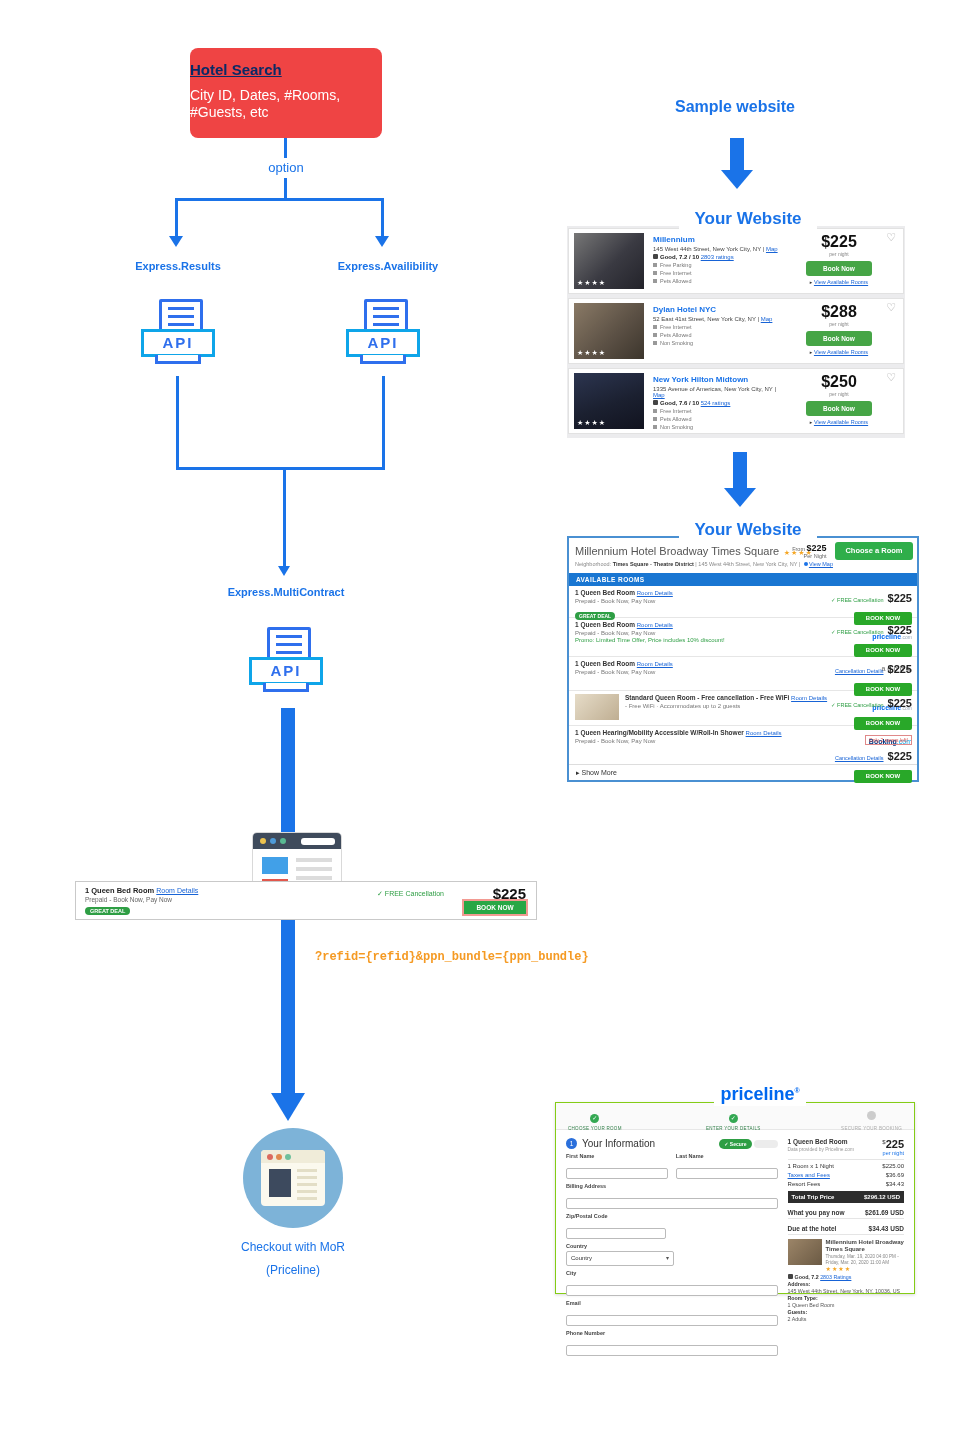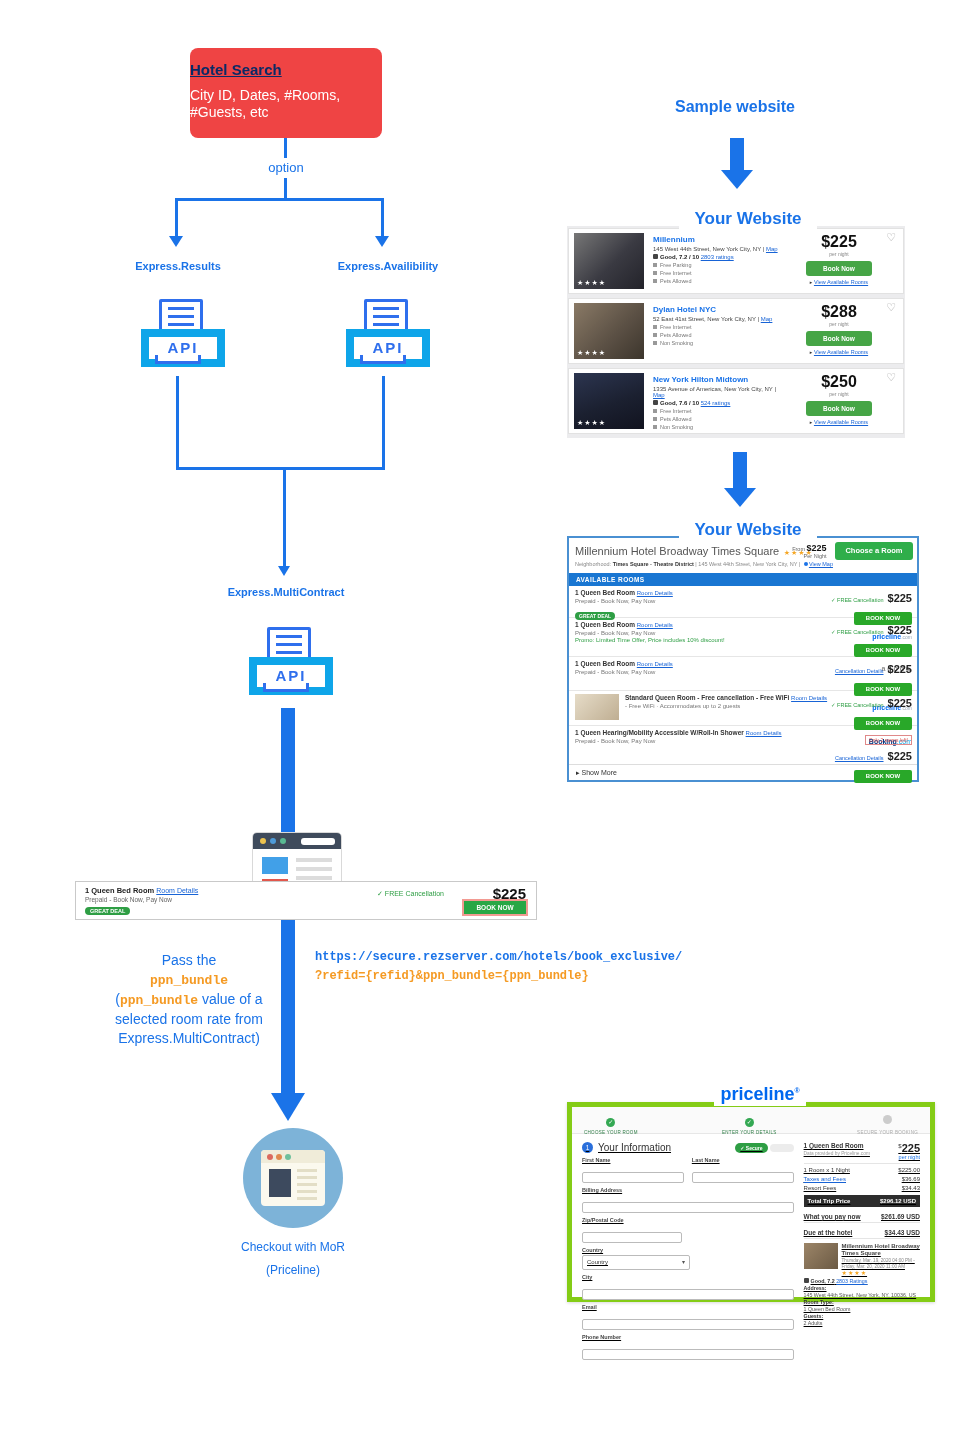--- a/index.html
+++ b/index.html
@@ -14,21 +14,21 @@
   .tlink{color:#1763d6;text-decoration:underline;cursor:pointer;}
   
   .hsbox{position:absolute;left:190px;top:48px;width:192px;height:90px;background:#ef4444;border-radius:8px;text-align:left;color:#fff;}
   .hsbox .t{margin-top:13px;font-size:15px;font-weight:bold;text-decoration:underline;color:#0a2a66;}
   .hsbox .b{margin-top:9px;font-size:14px;line-height:17px;color:#fff;}
   .optlbl{position:absolute;left:260px;top:158px;width:52px;height:20px;background:#fff;color:#1a73e8;font-size:13px;text-align:center;line-height:20px;z-index:2;}
   
   .api{position:absolute;width:88px;height:84px;background:#fff;}
   .api .doc{position:absolute;left:25px;top:7px;width:38px;height:44px;border:3px solid #2f6fed;border-radius:2px;background:#fff;}
   .api .doc i{display:block;height:3px;background:#2f6fed;margin:5px 6px 0;}
-  .api .band{position:absolute;left:7px;top:37px;width:68px;height:22px;border:8px solid #0ea5e9;background:#fff;text-align:center;font-weight:bold;color:#2f6fed;font-size:15px;line-height:22px;letter-spacing:2px;}
+  .api .band{position:absolute;left:7px;top:37px;width:68px;height:22px;border:3px solid #0ea5e9;background:#fff;text-align:center;font-weight:bold;color:#2f6fed;font-size:15px;line-height:22px;letter-spacing:2px;}
   .api .tab{position:absolute;left:21px;top:63px;width:40px;height:6px;border:3px solid #2f6fed;border-top:none;background:#fff;}
   
   .thickbar{position:absolute;left:281px;top:708px;width:14px;height:387px;background:#1a73e8;z-index:1;}
   .circle{position:absolute;left:243px;top:1128px;width:100px;height:100px;border-radius:50%;background:#7db3d8;z-index:2;}
   .c-win{position:absolute;left:18px;top:22px;width:64px;height:56px;background:#fbf9ee;border-radius:4px;}
   .c-head{height:13px;background:#f0ecd9;border-radius:4px 4px 0 0;position:relative;}
   .c-dot{position:absolute;top:4px;width:6px;height:6px;border-radius:50%;}
   .c-rect{position:absolute;left:8px;top:19px;width:22px;height:28px;background:#3d4a5e;}
   .c-lines{position:absolute;left:36px;top:19px;right:8px;}
   .c-lines i{display:block;height:3px;background:#e3dec6;margin:0 0 4px;}
@@ -113,21 +113,21 @@
   .prov-bk{color:#003580;font-weight:bold;}
   .prov-bk-suf{color:#009fe3;font-size:7px;}
   .prov-ag{color:#8a8a8a;font-weight:bold;letter-spacing:2px;}
   .agdots i{display:inline-block;width:3px;height:3px;border-radius:50%;margin:0 1.5px;}
   .r-urg{display:inline-block;border:1px solid #e08989;color:#d9534f;font-size:5px;padding:1px 3px;margin-bottom:1px;}
   .r-photo{float:left;width:44px;height:26px;margin-right:6px;background:linear-gradient(135deg,#e6dcc8,#bfae92);}
   .dfoot{padding:4px 7px;font-size:7px;color:#333;}
   
   .pl-logo{position:absolute;left:714px;top:1076px;width:92px;height:30px;background:#fff;z-index:3;text-align:center;line-height:30px;font-size:18px;font-weight:bold;color:#0068ef;}
   .pl-logo sup{font-size:7px;}
-  .cpanel{position:absolute;left:567px;top:1102px;width:358px;height:190px;background:#fff;border:5px solid #84cc16;box-shadow:0 1px 3px rgba(0,0,0,.15);z-index:1;text-decoration:underline;}
+  .cpanel{position:absolute;left:555px;top:1102px;width:358px;height:190px;background:#fff;border:1px solid #84cc16;box-shadow:0 1px 3px rgba(0,0,0,.15);z-index:1;}
   .steps{position:relative;height:26px;background:#fafafa;border-bottom:1px solid #e7e7e7;}
   .step{position:absolute;top:3px;text-align:center;}
   .stepdot{display:inline-block;width:9px;height:9px;border-radius:50%;background:#34a853;color:#fff;font-size:6px;line-height:9px;}
   .stepdot.off{background:#ccc;}
   .steplbl{font-size:4.5px;letter-spacing:.3px;color:#2e7d46;margin-top:2px;}
   .steplbl.off{color:#aaa;}
   .cbody{display:flex;padding:8px 10px 0;}
   .formcol{width:218px;}
   .fhdr{display:flex;align-items:center;}
   .onedot{width:11px;height:11px;border-radius:50%;background:#2a6fdb;color:#fff;font-size:6.5px;text-align:center;line-height:11px;margin-right:5px;}
@@ -251,30 +251,22 @@
       <span>1 Queen Bed Room</span>
       <span class="tlink">Room Details</span>
     </div>
     <div class="s-sub">Prepaid - Book Now, Pay Now</div>
     <span class="s-badge">GREAT DEAL</span>
     <span class="s-cancel">✓ <span>FREE Cancellation</span></span>
     <span class="s-price">$225</span>
     <span class="s-book">BOOK NOW</span>
   </div>
 
-  <div class="pass">
-    <span>Pass the</span><br>
-    <span class="code">ppn_bundle</span><br>
-    <span>(</span><span class="code">ppn_bundle</span><span> value of a</span><br>
-    <span>selected room rate from</span><br>
-    <span>Express.MultiContract)</span>
-  </div>
 
   <div class="urlblk">
-    <div class="mono" style="color:#1a73e8;">https://secure.rezserver.com/hotels/book_exclusive/</div>
     <div class="mono" style="color:#f59a23;">?refid={refid}&amp;ppn_bundle={ppn_bundle}</div>
   </div>
 
   <div class="circle">
     <div class="c-win">
       <div class="c-head">
         <span class="c-dot" style="left:6px;background:#db6a5e;"></span>
         <span class="c-dot" style="left:15px;background:#e0894e;"></span>
         <span class="c-dot" style="left:24px;background:#6fc09c;"></span>
       </div>

